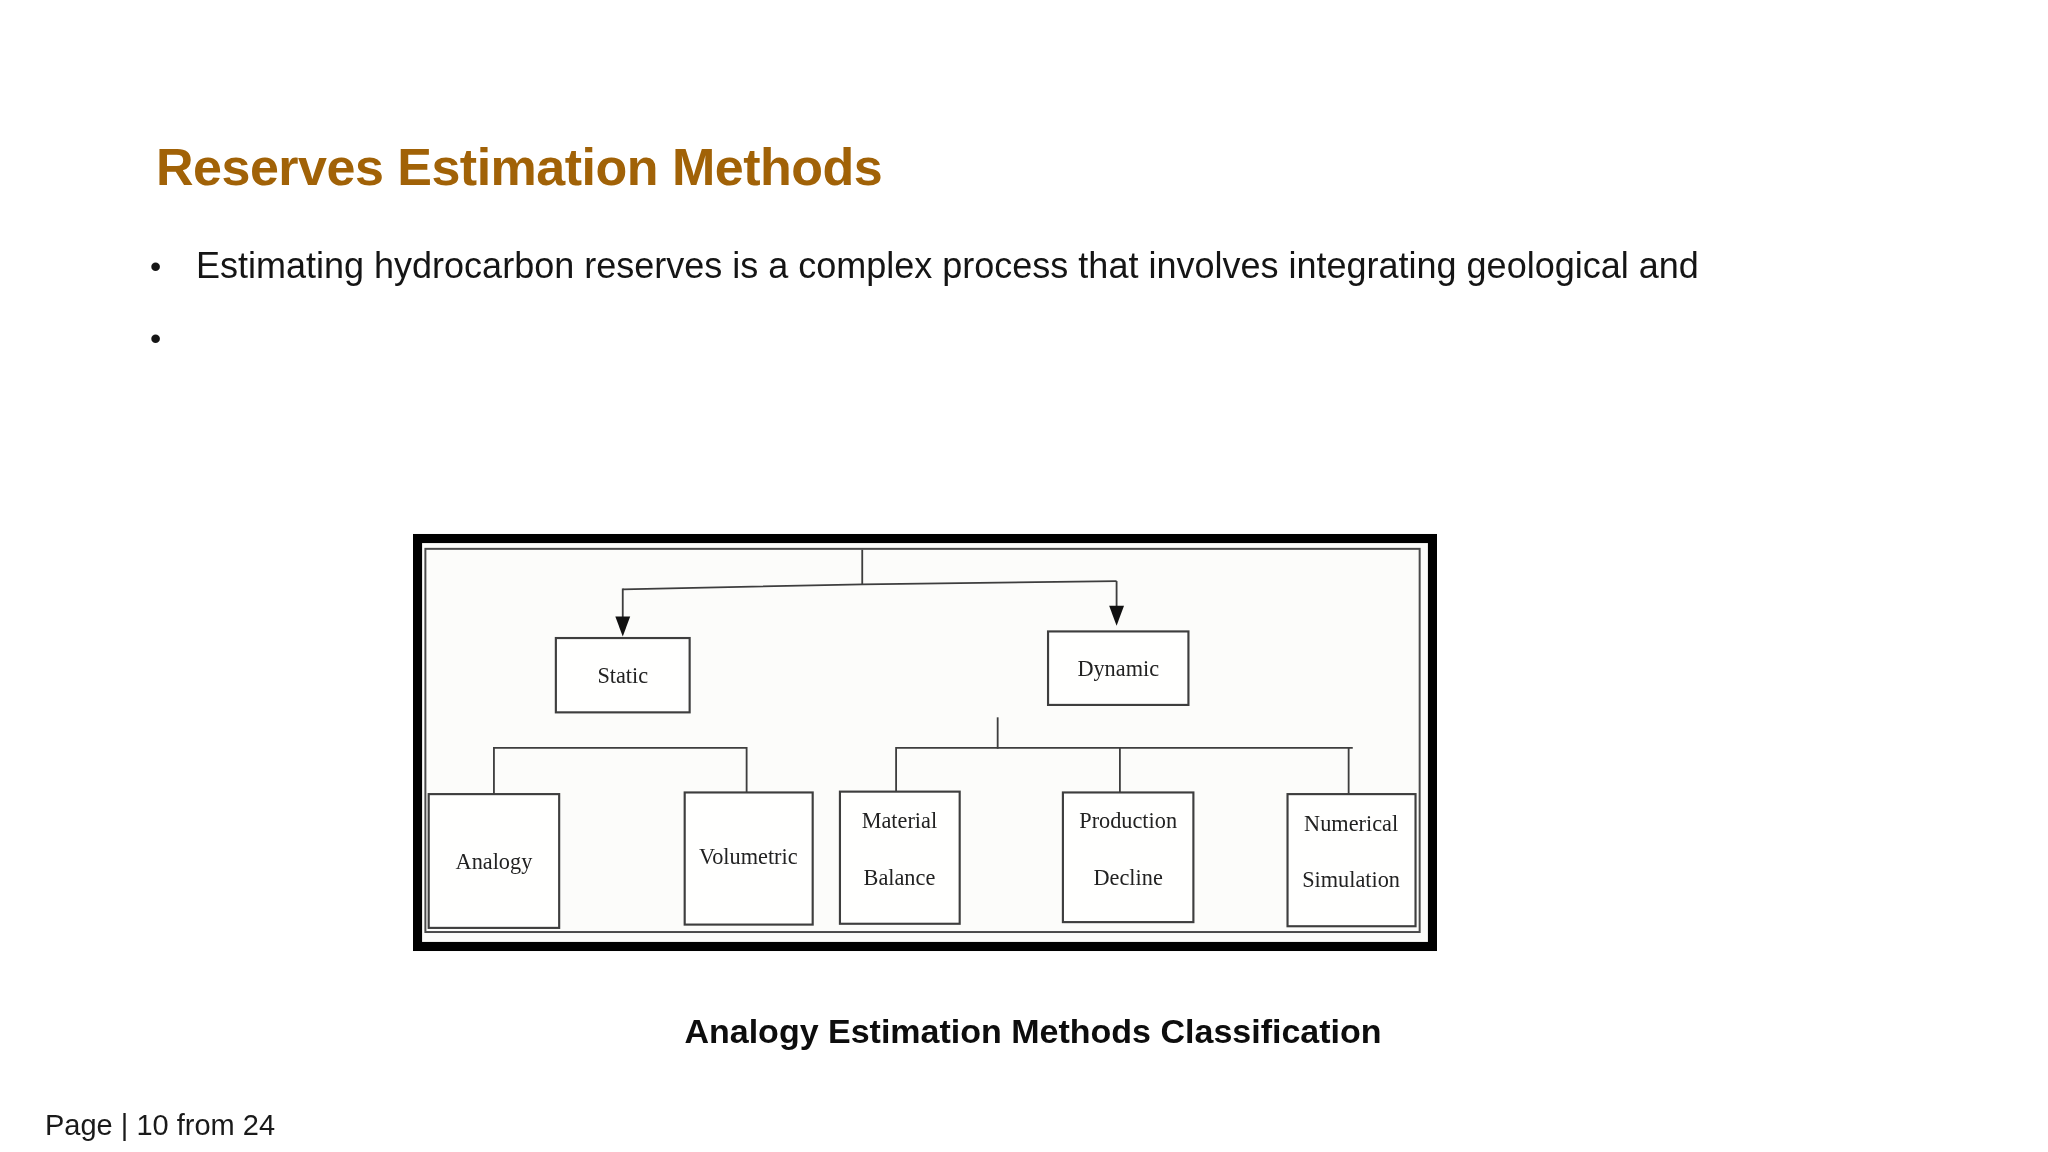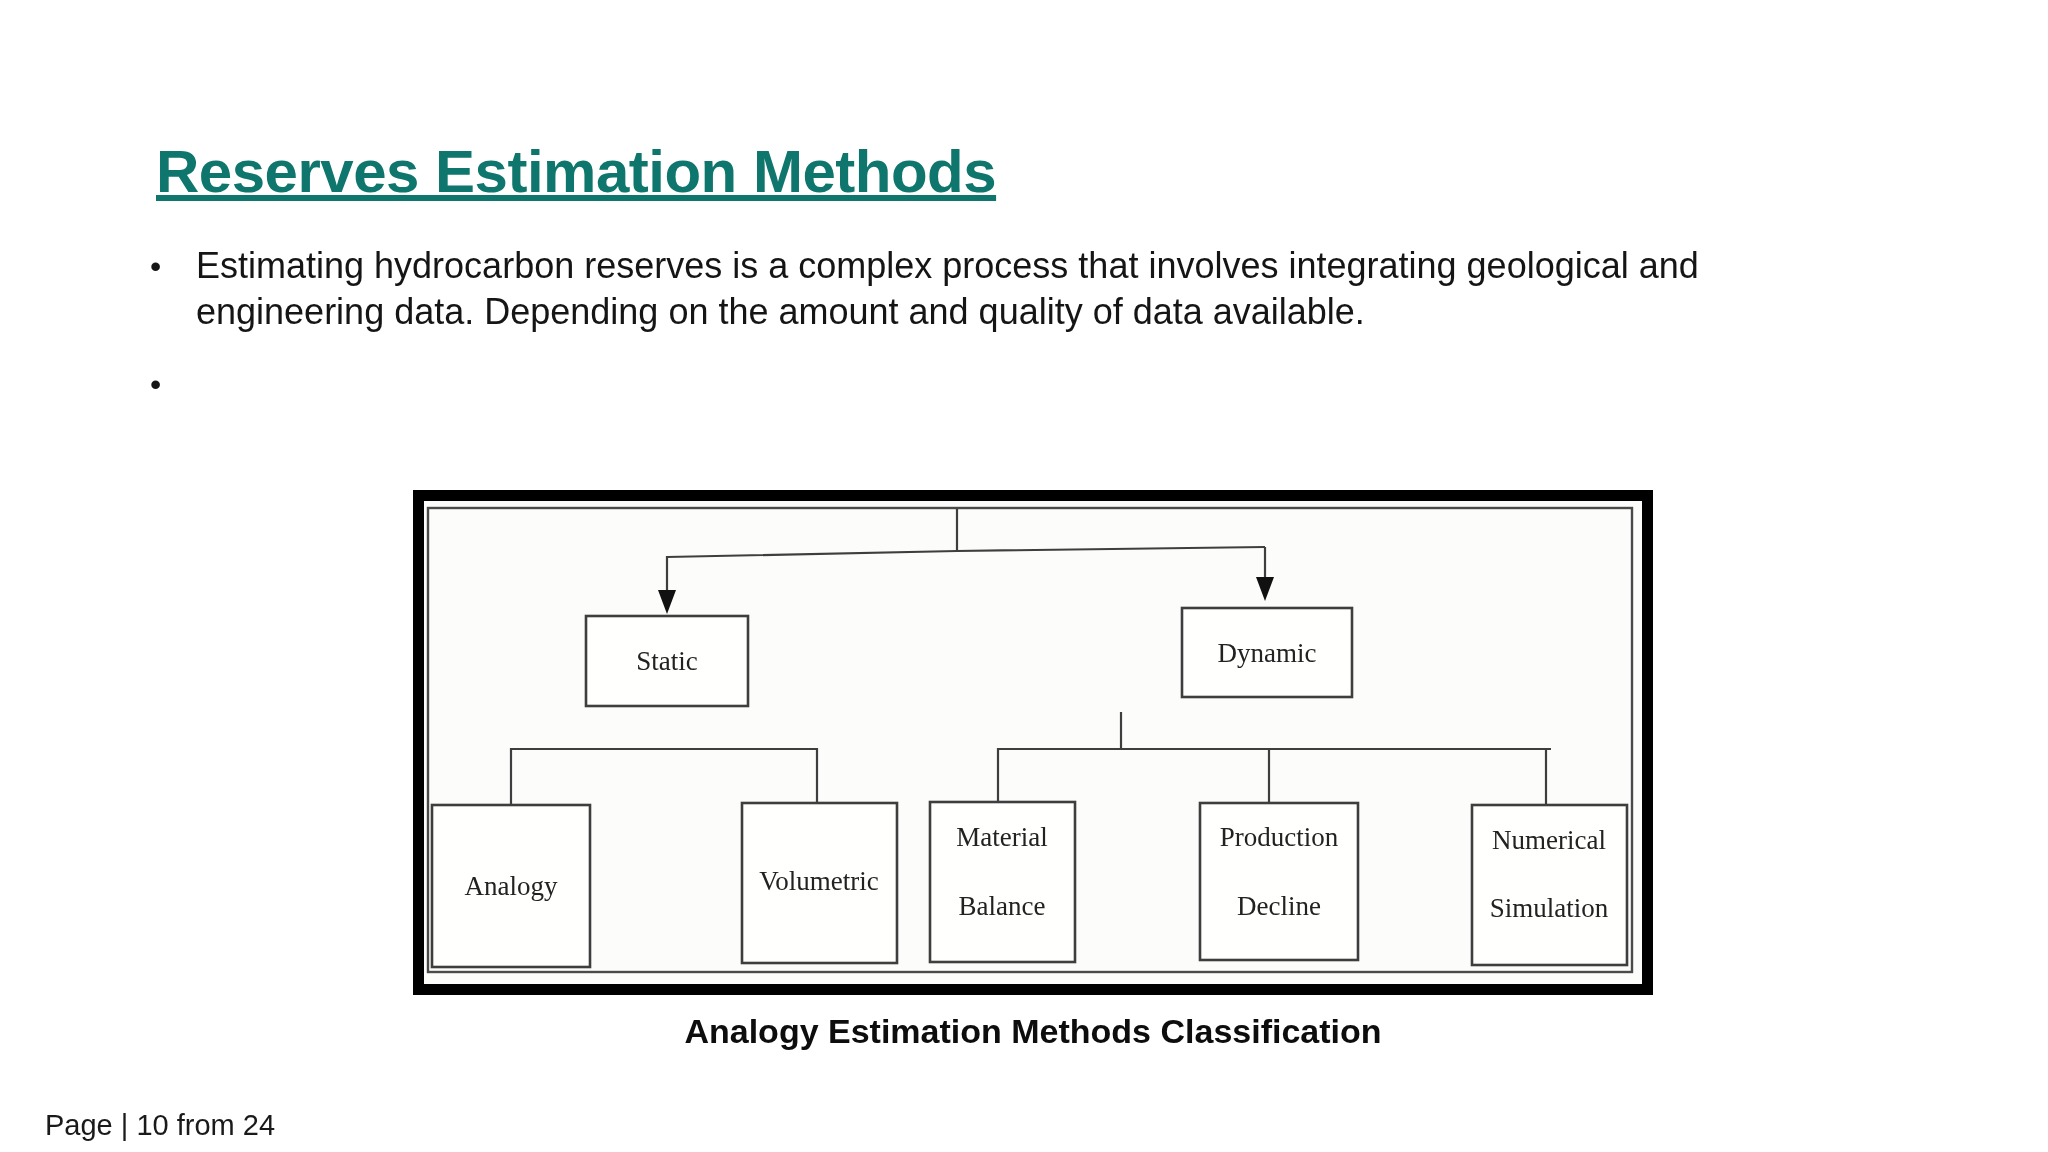--- a/index.html
+++ b/index.html
@@ -6,38 +6,38 @@
   .slide{
     position:relative;
     width:2048px;height:1152px;
     background:#ffffff;
     overflow:hidden;
     font-family:"Liberation Sans",sans-serif;
     color:#111;
   }
   .title{
     position:absolute;left:156px;top:140px;
-    font-size:60px;font-weight:600;letter-spacing:-0.5px;
-    color:#0f766e;line-height:1.05;text-decoration:underline;
+    font-size:52px;font-weight:600;letter-spacing:-0.5px;
+    color:#a16207;line-height:1.05;
   }
   .bullets{
     position:absolute;left:150px;top:243px;width:1755px;
   }
   .bullet{
     display:flex;align-items:flex-start;
     margin-bottom:26px;
     font-size:36px;line-height:46px;color:#151515;
   }
   .bullet .dot{
     flex:0 0 46px;font-size:32px;line-height:46px;color:#151515;
   }
   .bullet .lines{flex:1;}
   .bullet .lines span{display:block;}
   .figure-wrap{
-    position:absolute;left:413px;top:490px;width:1240px;height:505px;
+    position:absolute;left:413px;top:490px;width:1024px;height:505px;
   }
   .figure-wrap svg{display:block;width:100%;height:100%;}
   .fig-caption{
     position:absolute;left:413px;top:1012px;width:1240px;
     text-align:center;font-size:34px;font-weight:700;color:#0d0d0d;
   }
   .footer{
     position:absolute;left:45px;top:1109px;
     font-size:29px;color:#1a1a1a;
   }
@@ -51,21 +51,20 @@
 
 <div class="slide">
 
   <div class="title">Reserves Estimation Methods</div>
 
   <div class="bullets">
     <div class="bullet">
       <span class="dot">•</span>
       <span class="lines">
         <span>Estimating hydrocarbon reserves is a complex process that involves integrating geological and</span>
-        <span>engineering data. Depending on the amount and quality of data available.</span>
       </span>
     </div>
     <div class="bullet">
       <span class="dot">•</span>
       <span class="lines">
       </span>
     </div>
   </div>
 
   <div class="figure-wrap">

